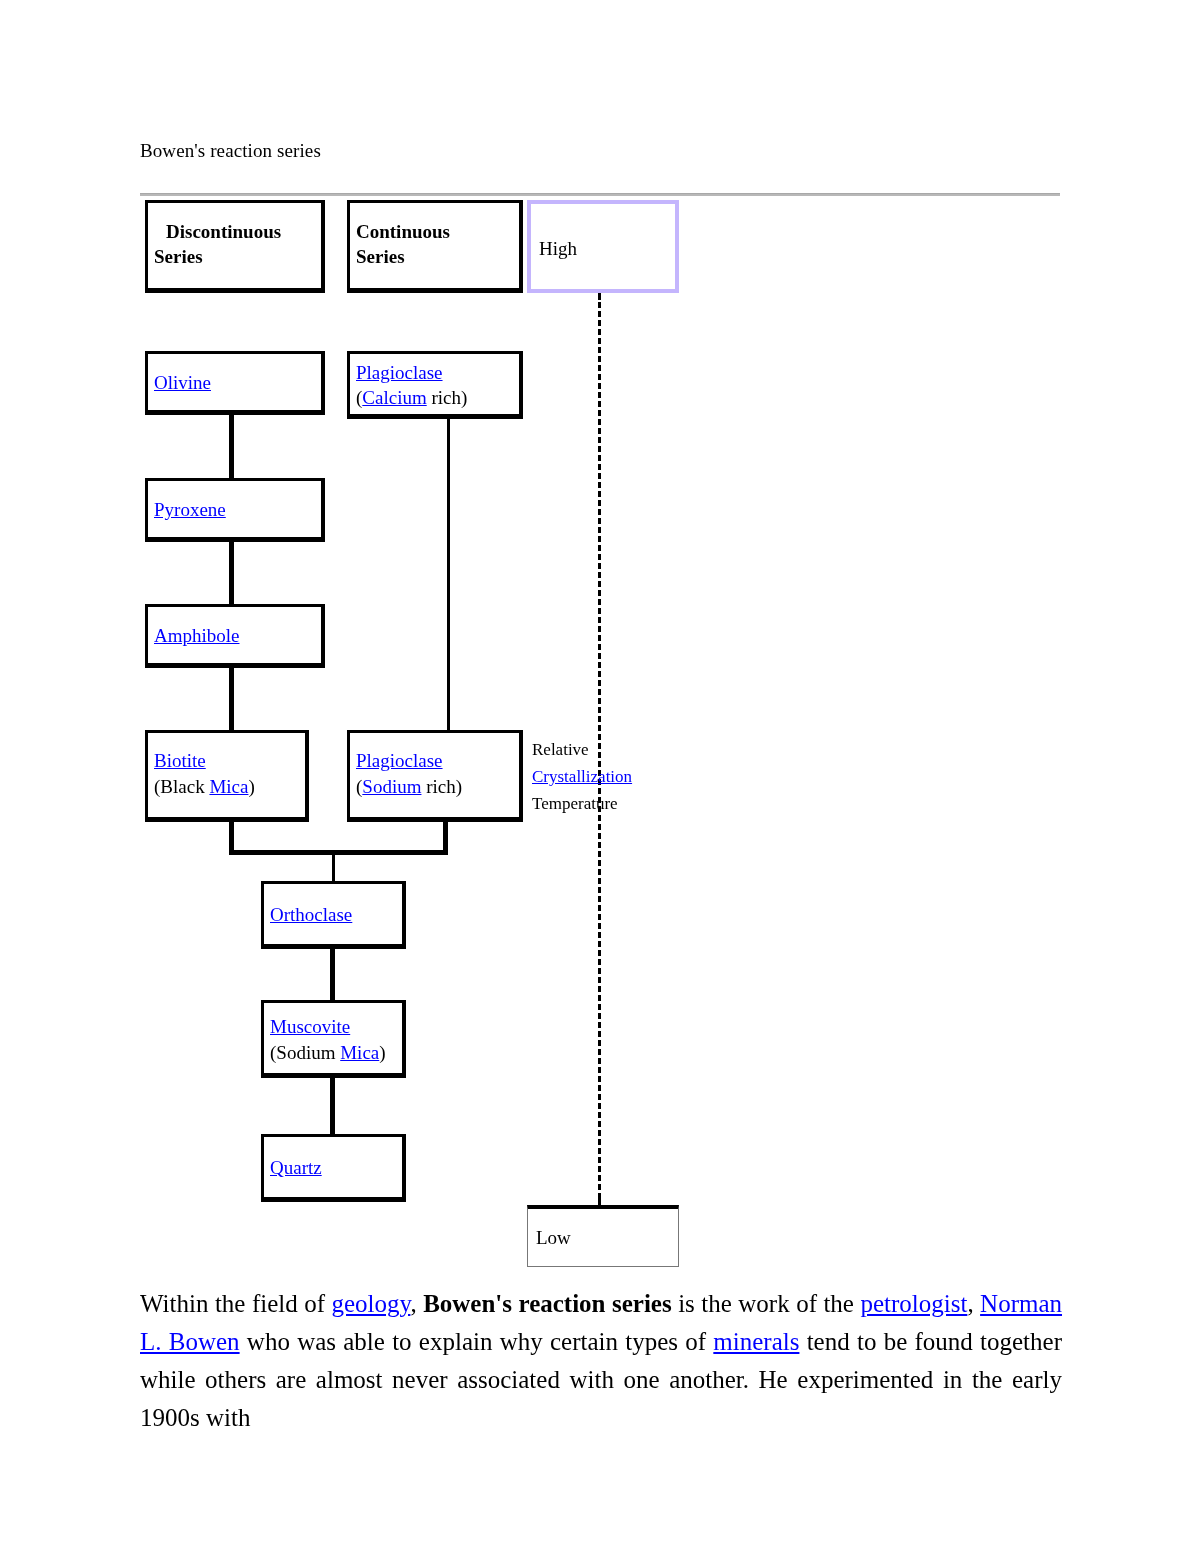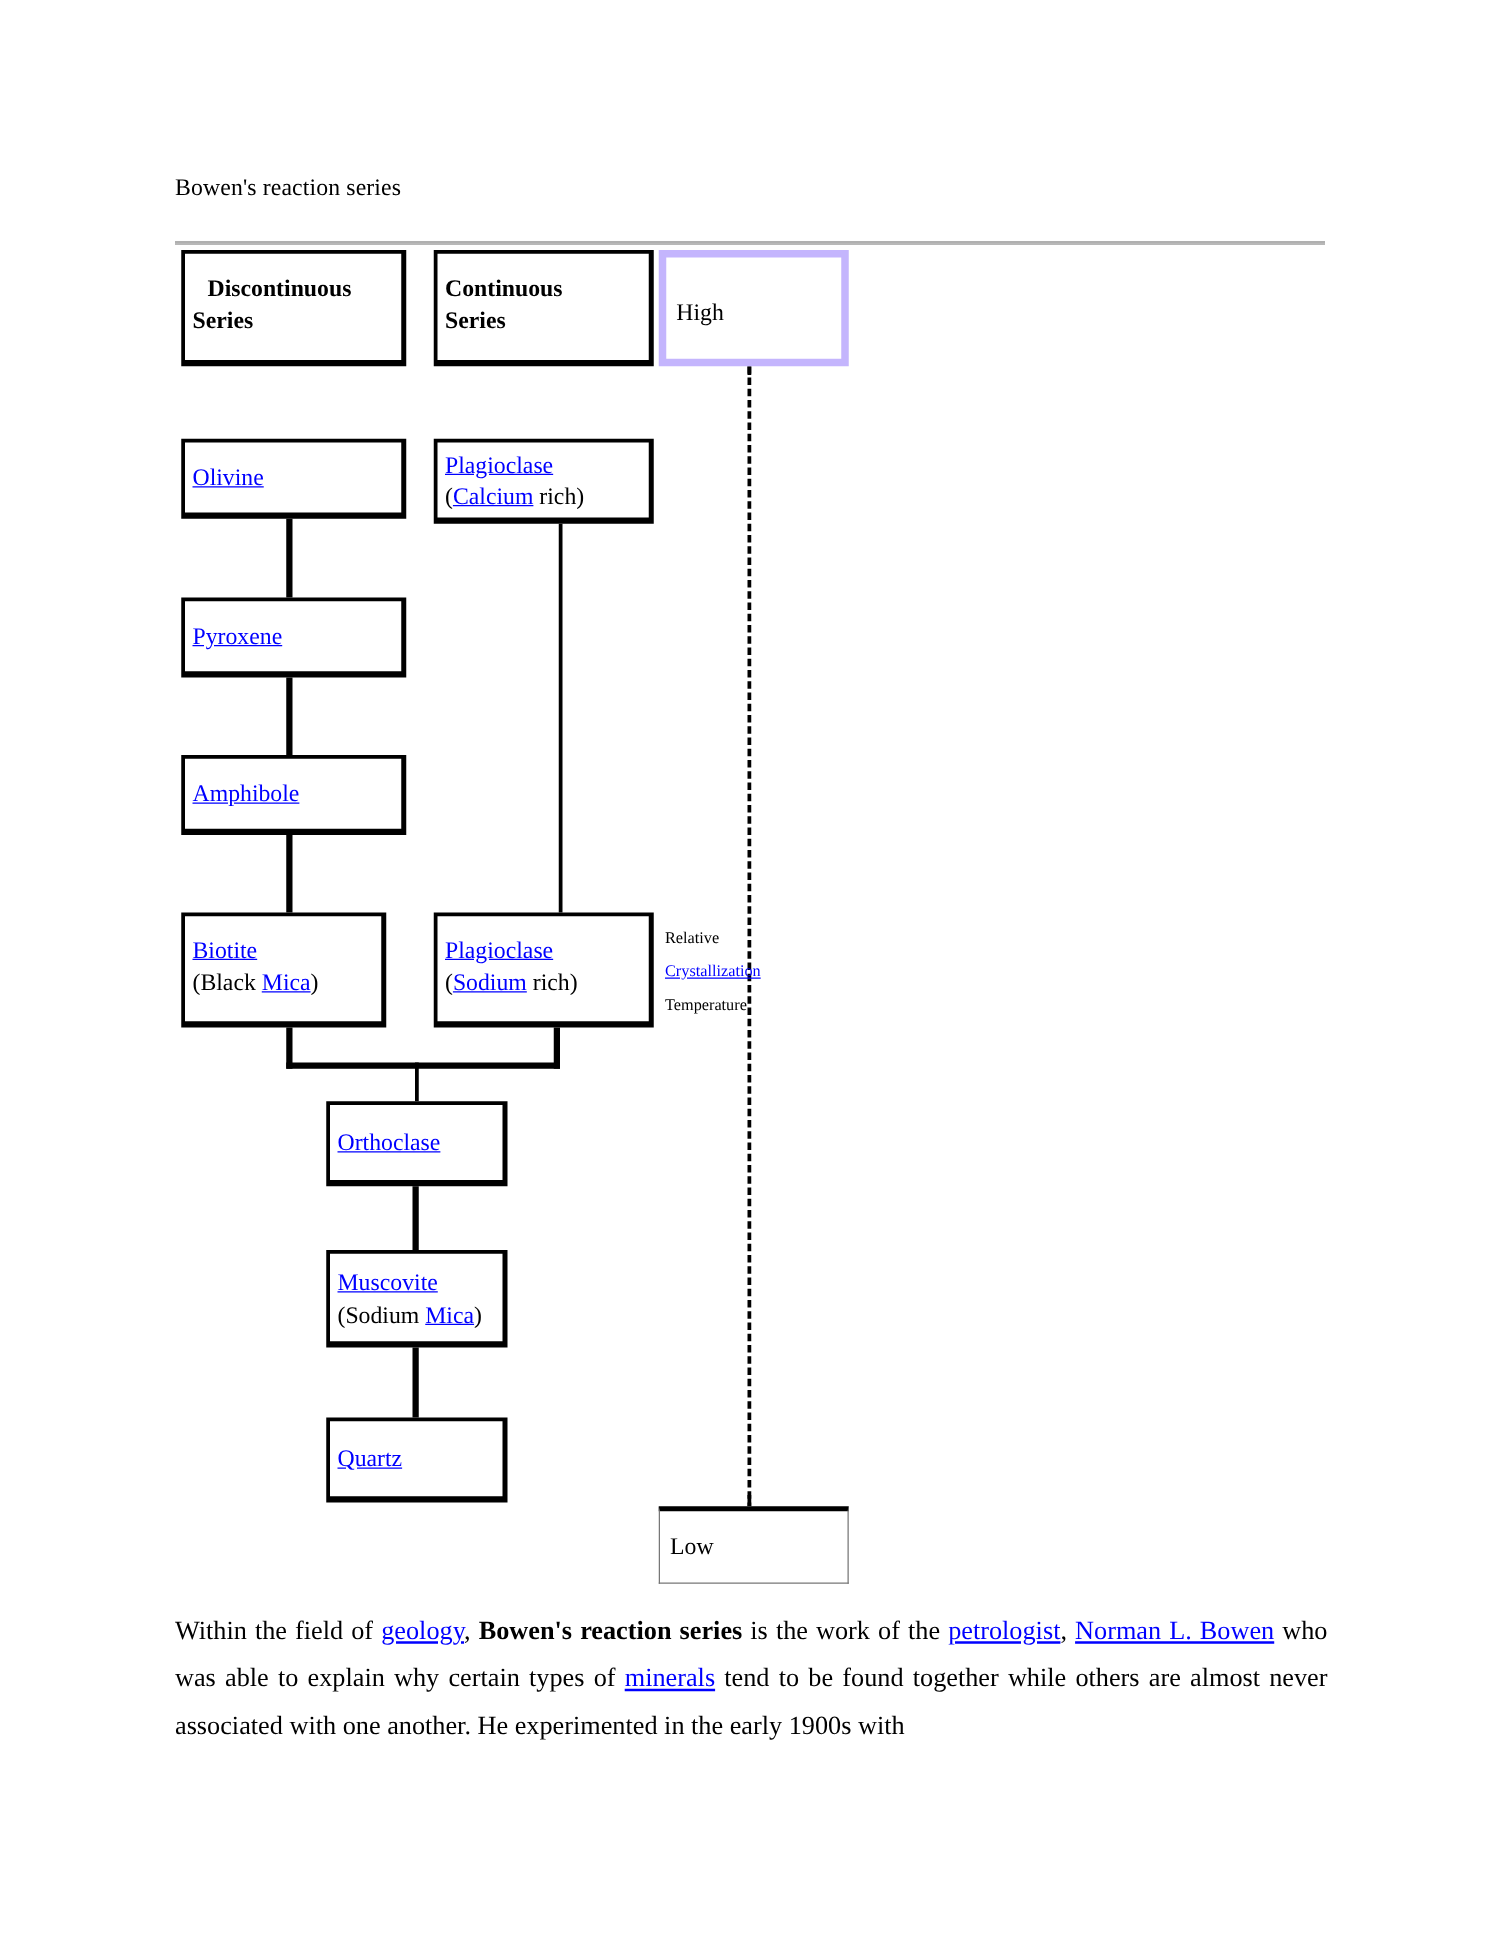--- a/index.html
+++ b/index.html
@@ -56,21 +56,21 @@
     z-index: 5;
   }
   .dbox .btext {
     position: absolute;
     left: 6px;
     font-size: 19px;
     line-height: 24px;
     white-space: nowrap;
   }
   .dbox.thin {
-    border: 6px solid #c4b5fd;
+    border: 4px solid #c4b5fd;
     text-align: right;
   }
   .dbox.thin-toptick {
     border: 1px solid #777777;
     border-top: 4px solid #000000;
   }
 
   .hdr-text {
     font-weight: bold;
     font-size: 19px;
@@ -107,33 +107,33 @@
   .dashline {
     position: absolute;
     width: 0;
     border-left: 3px dashed #000000;
     z-index: 2;
   }
 
   
   .side-label {
     position: absolute;
-    font-size: 13px;
+    font-size: 17px;
     line-height: 26px;
     white-space: nowrap;
     z-index: 4;
   }
 
   
   .body-para {
     position: absolute;
     left: 140px;
     top: 1285px;
     width: 922px;
-    font-size: 21px;
+    font-size: 25px;
     line-height: 38px;
     text-align: justify;
     text-justify: inter-word;
   }
   .body-para b { font-weight: bold; }
 </style>
 </head>
 <body>
 
 <div id="page">

